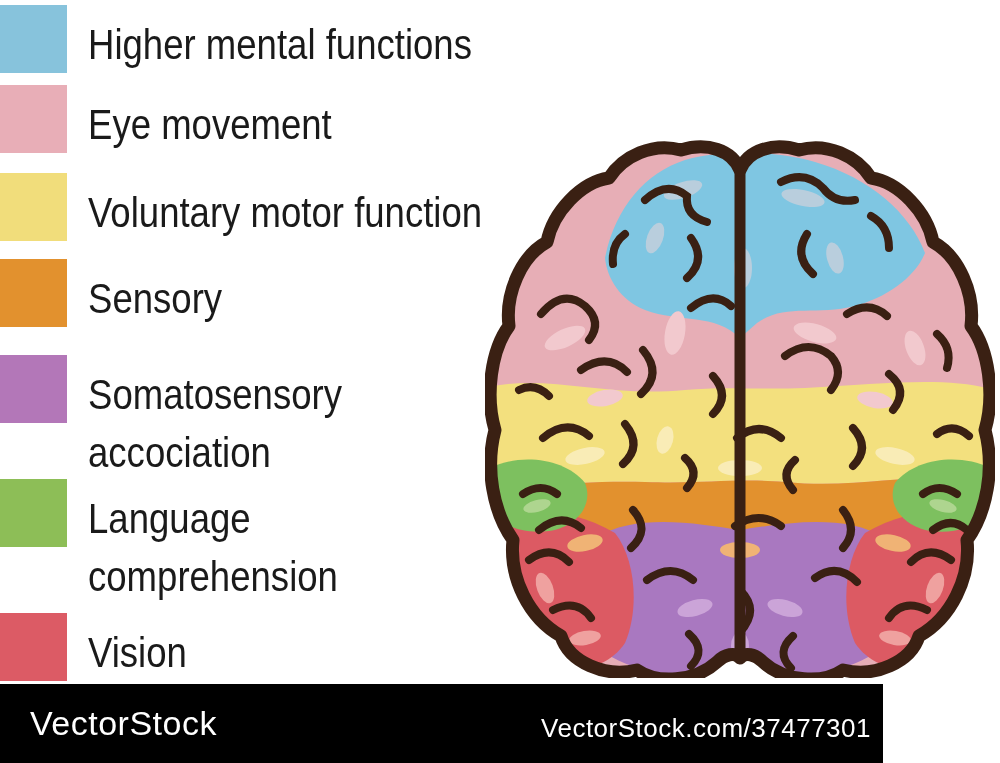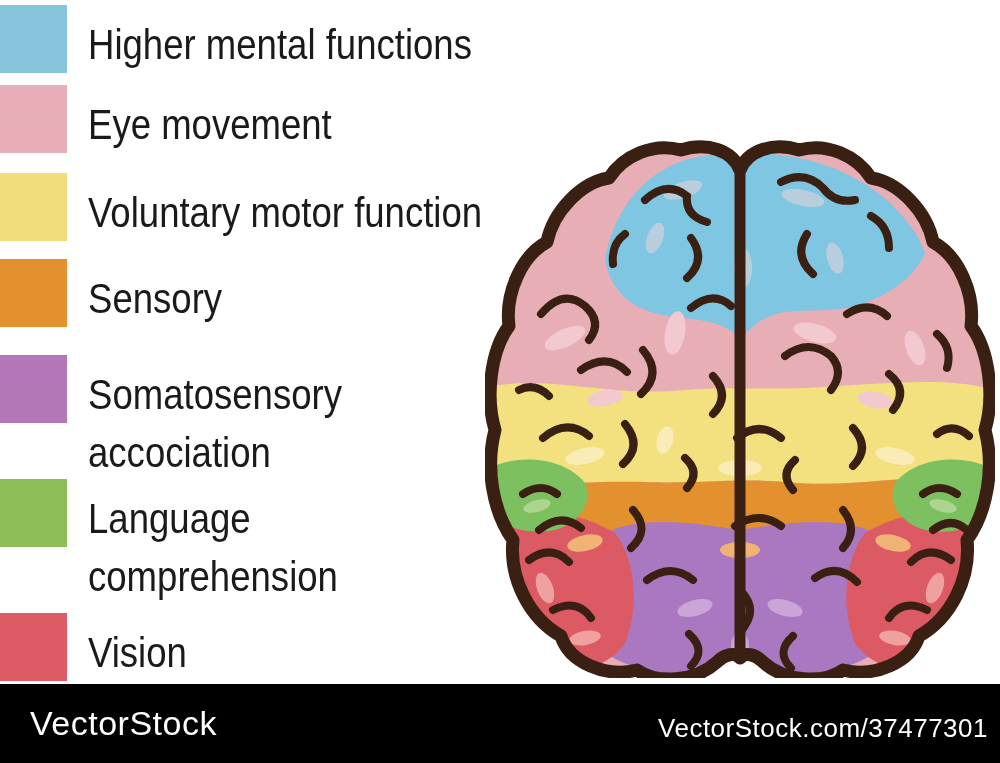--- a/index.html
+++ b/index.html
@@ -16,21 +16,21 @@
     width:480px;font-weight:400;letter-spacing:0px;}
 
   
   #row0{top:5px;}  #row1{top:85px;} #row2{top:173px;} #row3{top:259px;}
   #row4{top:355px;} #row5{top:479px;} #row6{top:613px;}
 
   
   #brain-wrap{position:absolute;left:485px;top:138px;width:510px;height:540px;}
 
   
-  #footer{position:absolute;left:0;top:684px;width:1000px;height:79px;
+  #footer{position:absolute;left:0;top:684px;width:883px;height:79px;
     display:flex;align-items:center;justify-content:space-between;text-align:right;}
   #footer-logo{font-size:34px;font-weight:500;padding-left:30px;letter-spacing:0.5px;}
   #footer-credit{font-size:26px;font-weight:400;padding-right:12px;letter-spacing:0.5px;margin-top:10px;}
 </style>
 </head>
 <body>
 
 <div id="stage">
 
   <div>

